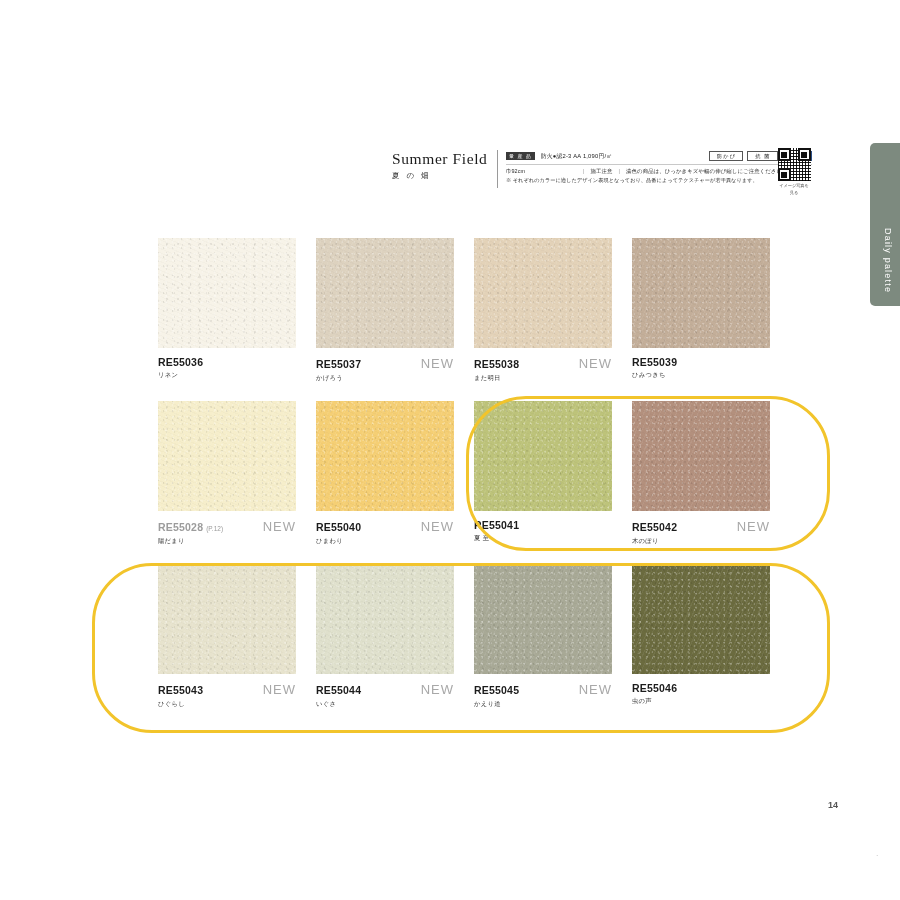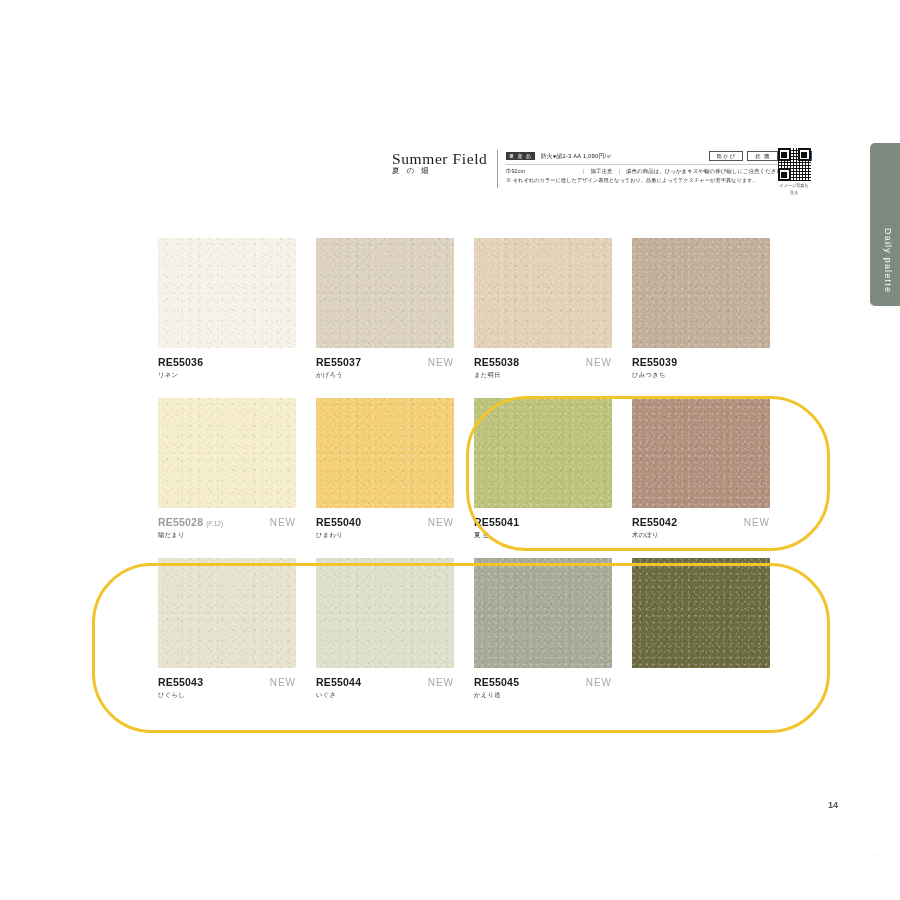--- a/index.html
+++ b/index.html
@@ -42,20 +42,21 @@
     font-size: 15.5px;
     letter-spacing: 0.6px;
     color: #1b1b1b;
     white-space: nowrap;
     line-height: 1.1;
   }
   .series-subtitle {
     font-size: 7.5px;
     color: #2b2b2b;
     letter-spacing: 2.4px;
+    margin-top: 5px;
     line-height: 1.1;
   }
   .spec-rule {
     flex: none;
     width: 1px;
     align-self: stretch;
     background: #9a9a9a;
     margin-right: 8px;
     min-height: 38px;
   }
@@ -246,21 +247,21 @@
   }
   .code.muted { color: #9c9c9c; font-weight: bold; }
   .code-ref {
     font-size: 6.5px;
     font-weight: normal;
     color: #9c9c9c;
     margin-left: 3px;
   }
   .new-tag {
     margin-left: auto;
-    font-size: 10px;
+    font-size: 13px;
     color: #a8a8a8;
     letter-spacing: 1px;
   }
   .jp-name {
     font-size: 6.3px;
     color: #333;
     margin-top: 3px;
     letter-spacing: 0.3px;
   }
 
@@ -517,20 +518,28 @@
             <span class="new-tag">NEW</span>
           </div>
           <div class="jp-name">かえり道</div>
         </div>
       </div>
       <div class="cell">
         <div class="swatch" style="background-color: rgb(107, 107, 63);">
           <span class="tex"></span>
           <span class="tex2"></span>
         </div>
+        <div class="labels">
+          <div class="label-line1">
+            <span class="code">RE55046</span>
+            <span class="code-ref"></span>
+            <span class="new-tag"></span>
+          </div>
+          <div class="jp-name">虫の声</div>
+        </div>
       </div>
     </div>
 
   </div>
 
   <div class="oval oval-a" style="border-color: rgb(242, 196, 43);"></div>
   <div class="oval oval-b" style="border-color: rgb(242, 196, 43);"></div>
 
   <div class="page-number">14</div>
   <div class="corner-mark">·</div>

